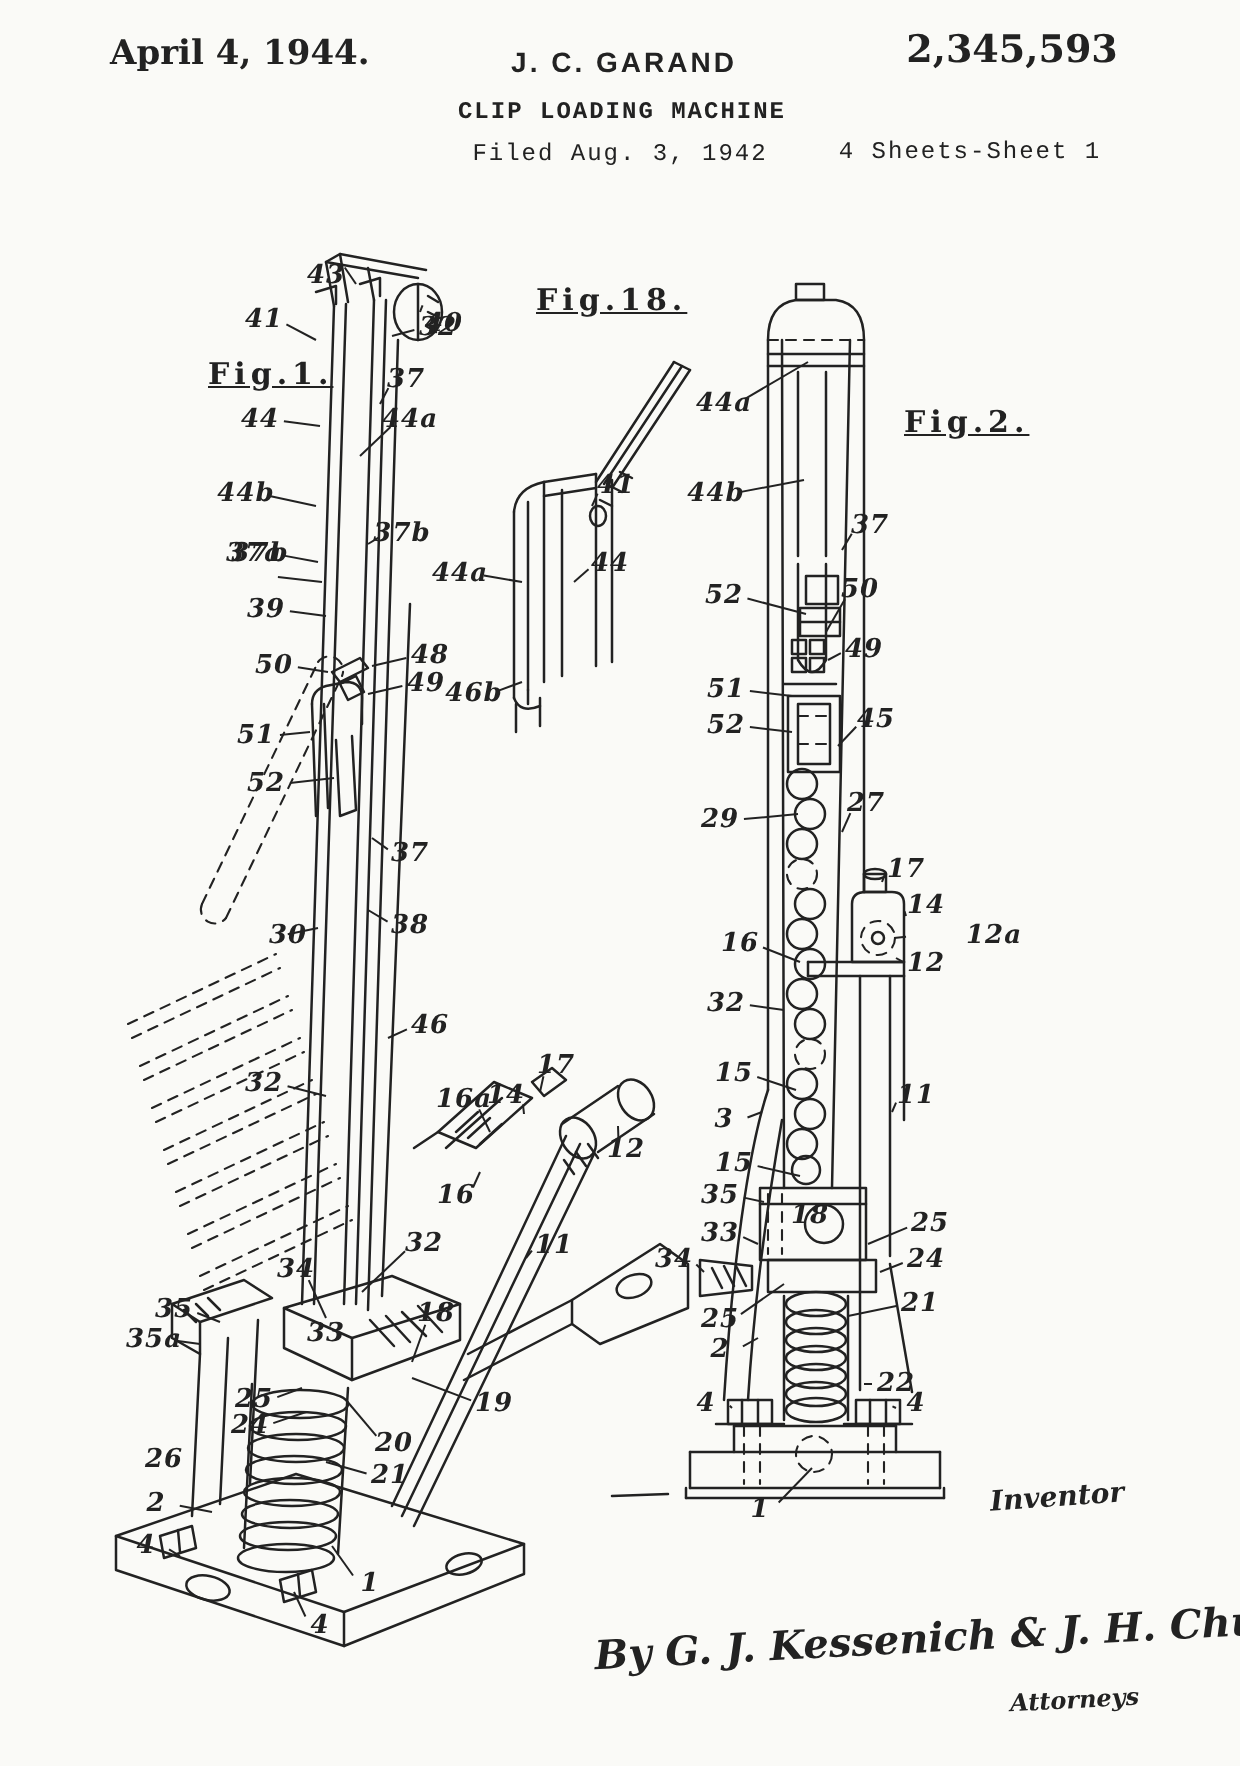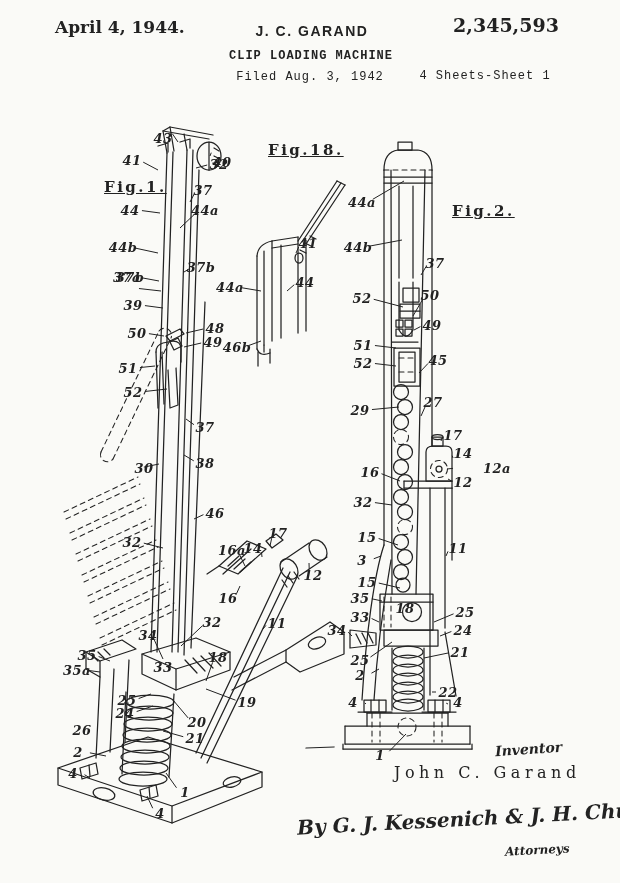--- a/index.html
+++ b/index.html
@@ -484,16 +484,15 @@
       <span class="ref-label" style="left: 353px; top: 702px;">4</span>
       <span class="ref-label" style="left: 458px; top: 702px;">4</span>
       <span class="ref-label" style="left: 380px; top: 755px;">1</span>
     </div>
 
   <div class="abs fig-cap" id="cap1">Fig.1.</div>
   <div class="abs fig-cap" id="cap18">Fig.18.</div>
   <div class="abs fig-cap" id="cap2">Fig.2.</div>
 
   <div class="abs ftr-inventor">Inventor</div>
-  <div class="abs ftr-name">John C. Garand</div>
   <div class="abs ftr-sig">By G. J. Kessenich &amp; J. H. Church</div>
   <div class="abs ftr-attorneys">Attorneys</div>
 </div>
 
 </body></html>

